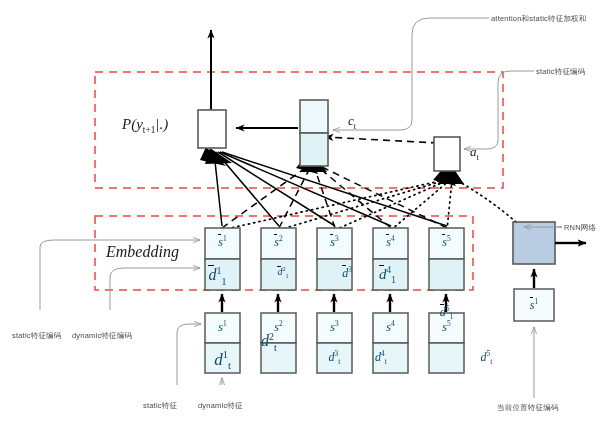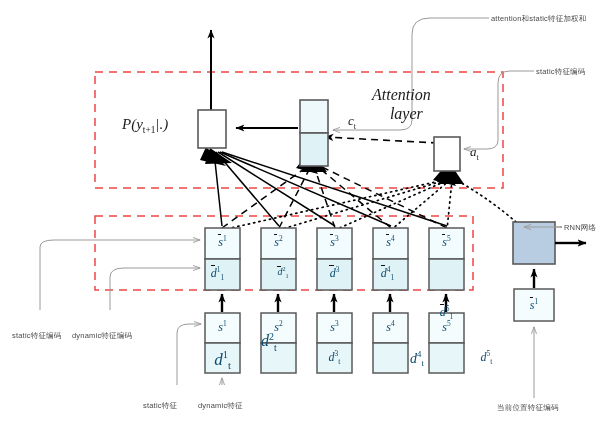--- a/index.html
+++ b/index.html
@@ -216,51 +216,49 @@
     </g>
 
     <line x1="560" y1="227" x2="562" y2="227" stroke="#9a9a9a" stroke-width="1"></line>
     <path d="M562,227 L524,227" fill="none" stroke="#9a9a9a" stroke-width="1" marker-end="url(#ahgray)"></path>
   </svg>
 
   <div class="mathlabel" style="left:122px; top:116px; font-size:15px;">
     <span>P(y<sub>t+1</sub>|.)</span>
   </div>
 
-  <div class="mathlabel" style="left:372px; top:85px; font-size:16px; line-height:19px; text-align:center;">
-    <span>Attention</span><br><span style="display:inline-block; padding-left:10px;">layer</span>
-  </div>
 
   <div class="mathlabel" style="left:348px; top:113px; font-size:13px;">c<sub>t</sub></div>
 
   <div class="mathlabel" style="left:470px; top:144px; font-size:13px;">a<sub>t</sub></div>
 
+  <div class="mathlabel" style="left:106px; top:243px; font-size:16px;">Embedding</div>
 
   <div class="boxtext" style="left:205px; top:234px; width:35px; font-size:12px;"><span class="ovl">s</span><sup>1</sup></div>
   <div class="boxtext" style="left:261px; top:234px; width:35px; font-size:12px;"><span class="ovl">s</span><sup>2</sup></div>
   <div class="boxtext" style="left:317px; top:234px; width:35px; font-size:12px;"><span class="ovl">s</span><sup>3</sup></div>
   <div class="boxtext" style="left:373px; top:234px; width:35px; font-size:12px;"><span class="ovl">s</span><sup>4</sup></div>
   <div class="boxtext" style="left:429px; top:234px; width:35px; font-size:12px;"><span class="ovl">s</span><sup>5</sup></div>
 
-  <div class="boxtext" style="left:205px; top:265px; width:25px; font-size:12px;"><span class="ovl">d</span><sup>1</sup><sub>1</sub></div>
+  <div class="boxtext" style="left:205px; top:265px; width:25px; font-size:16px;"><span class="ovl">d</span><sup>1</sup><sub>1</sub></div>
   <div class="boxtext" style="left:261px; top:265px; width:44px; font-size:10px;"><span class="ovl">d</span><sup>2</sup><sub>1</sub></div>
-  <div class="boxtext" style="left:317px; top:265px; width:35px; font-size:12px;"><span class="ovl">d</span><sup>3</sup></div>
-  <div class="boxtext" style="left:373px; top:265px; width:29px; font-size:12px;"><span class="ovl">d</span><sup>4</sup><sub>1</sub></div>
+  <div class="boxtext" style="left:317px; top:265px; width:35px; font-size:12px;text-align:right;"><span class="ovl">d</span><sup>3</sup></div>
+  <div class="boxtext" style="left:373px; top:265px; width:29px; font-size:15px;"><span class="ovl">d</span><sup>4</sup><sub>1</sub></div>
   <div class="boxtext" style="left:429px; top:265px; width:35px; font-size:12px;margin-top:39px;"><span class="ovl">d</span><sup>5</sup><sub>1</sub></div>
 
   <div class="boxtext" style="left:205px; top:319px; width:35px; font-size:12px;">s<sup>1</sup></div>
   <div class="boxtext" style="left:261px; top:319px; width:35px; font-size:12px;">s<sup>2</sup></div>
   <div class="boxtext" style="left:317px; top:319px; width:35px; font-size:12px;">s<sup>3</sup></div>
   <div class="boxtext" style="left:373px; top:319px; width:35px; font-size:12px;">s<sup>4</sup></div>
   <div class="boxtext" style="left:429px; top:319px; width:35px; font-size:12px;">s<sup>5</sup></div>
 
   <div class="boxtext" style="left:205px; top:349px; width:35px; font-size:17px;">d<sup>1</sup><sub>t</sub></div>
   <div class="boxtext" style="left:261px; top:331px; width:15px; font-size:16px;">d<sup>2</sup><sub>t</sub></div>
   <div class="boxtext" style="left:317px; top:349px; width:35px; font-size:12px;">d<sup>3</sup><sub>t</sub></div>
-  <div class="boxtext" style="left:373px; top:349px; width:16px; font-size:14px;margin-left:36px;">d<sup>4</sup><sub>t</sub></div>
+  <div class="boxtext" style="left:373px; top:349px; width:16px; font-size:12px;">d<sup>4</sup><sub>t</sub></div>
   <div class="boxtext" style="left:429px; top:349px; width:35px; font-size:12px;padding-left:40px;">d<sup>5</sup><sub>t</sub></div>
 
   <div class="boxtext" style="left:514px; top:297px; width:40px; font-size:12px;"><span class="ovl">s</span><sup>1</sup></div>
 
   <div class="cnlabel" style="left:491px; top:14px;">attention和static特征加权和</div>
   <div class="cnlabel" style="left:536px; top:67px;">static特征编码</div>
   <div class="cnlabel" style="left:564px; top:223px;">RNN网络</div>
   <div class="cnlabel" style="left:12px; top:331px;">static特征编码</div>
   <div class="cnlabel" style="left:72px; top:331px;">dynamic特征编码</div>
   <div class="cnlabel" style="left:143px; top:401px;">static特征</div>

